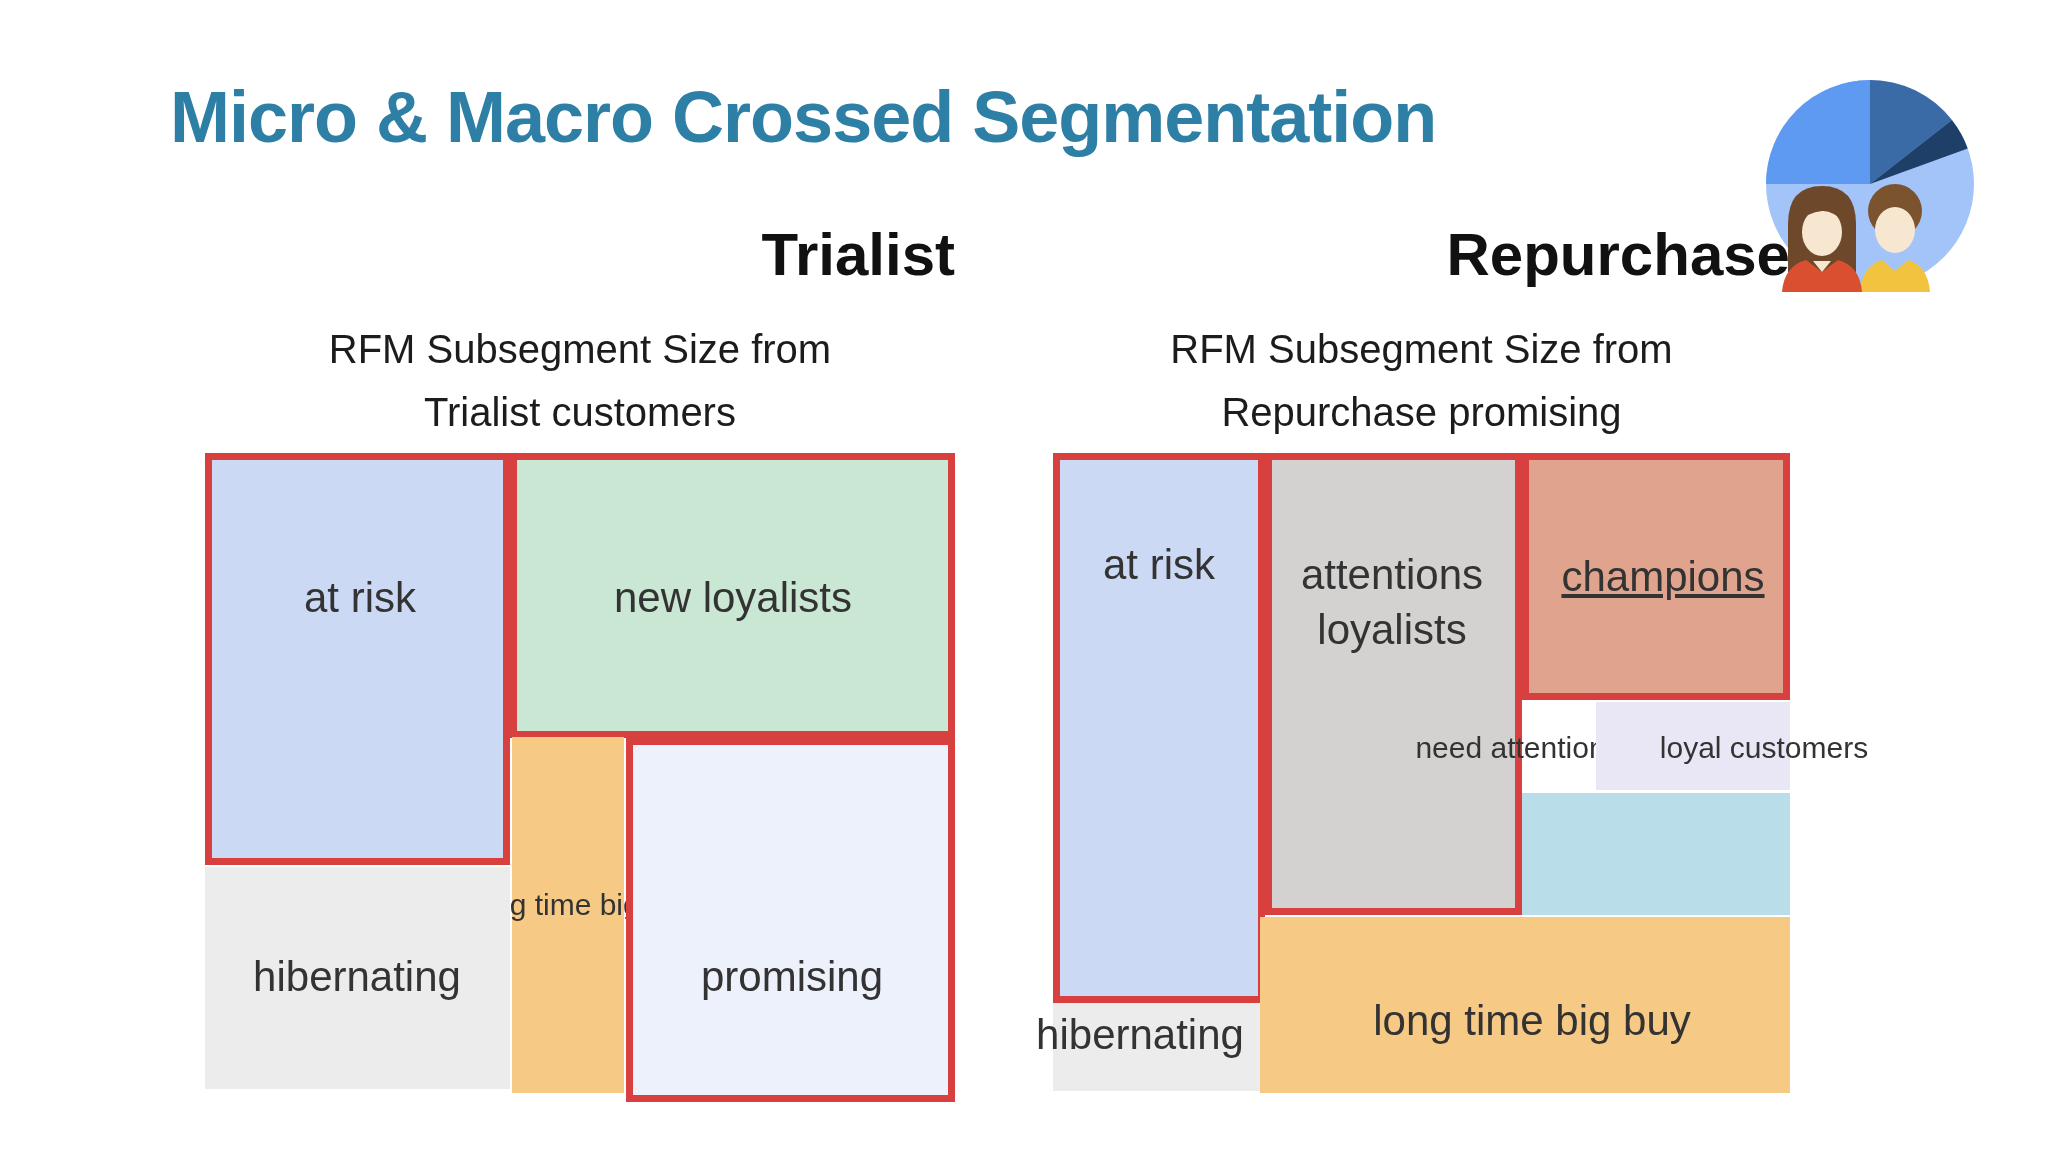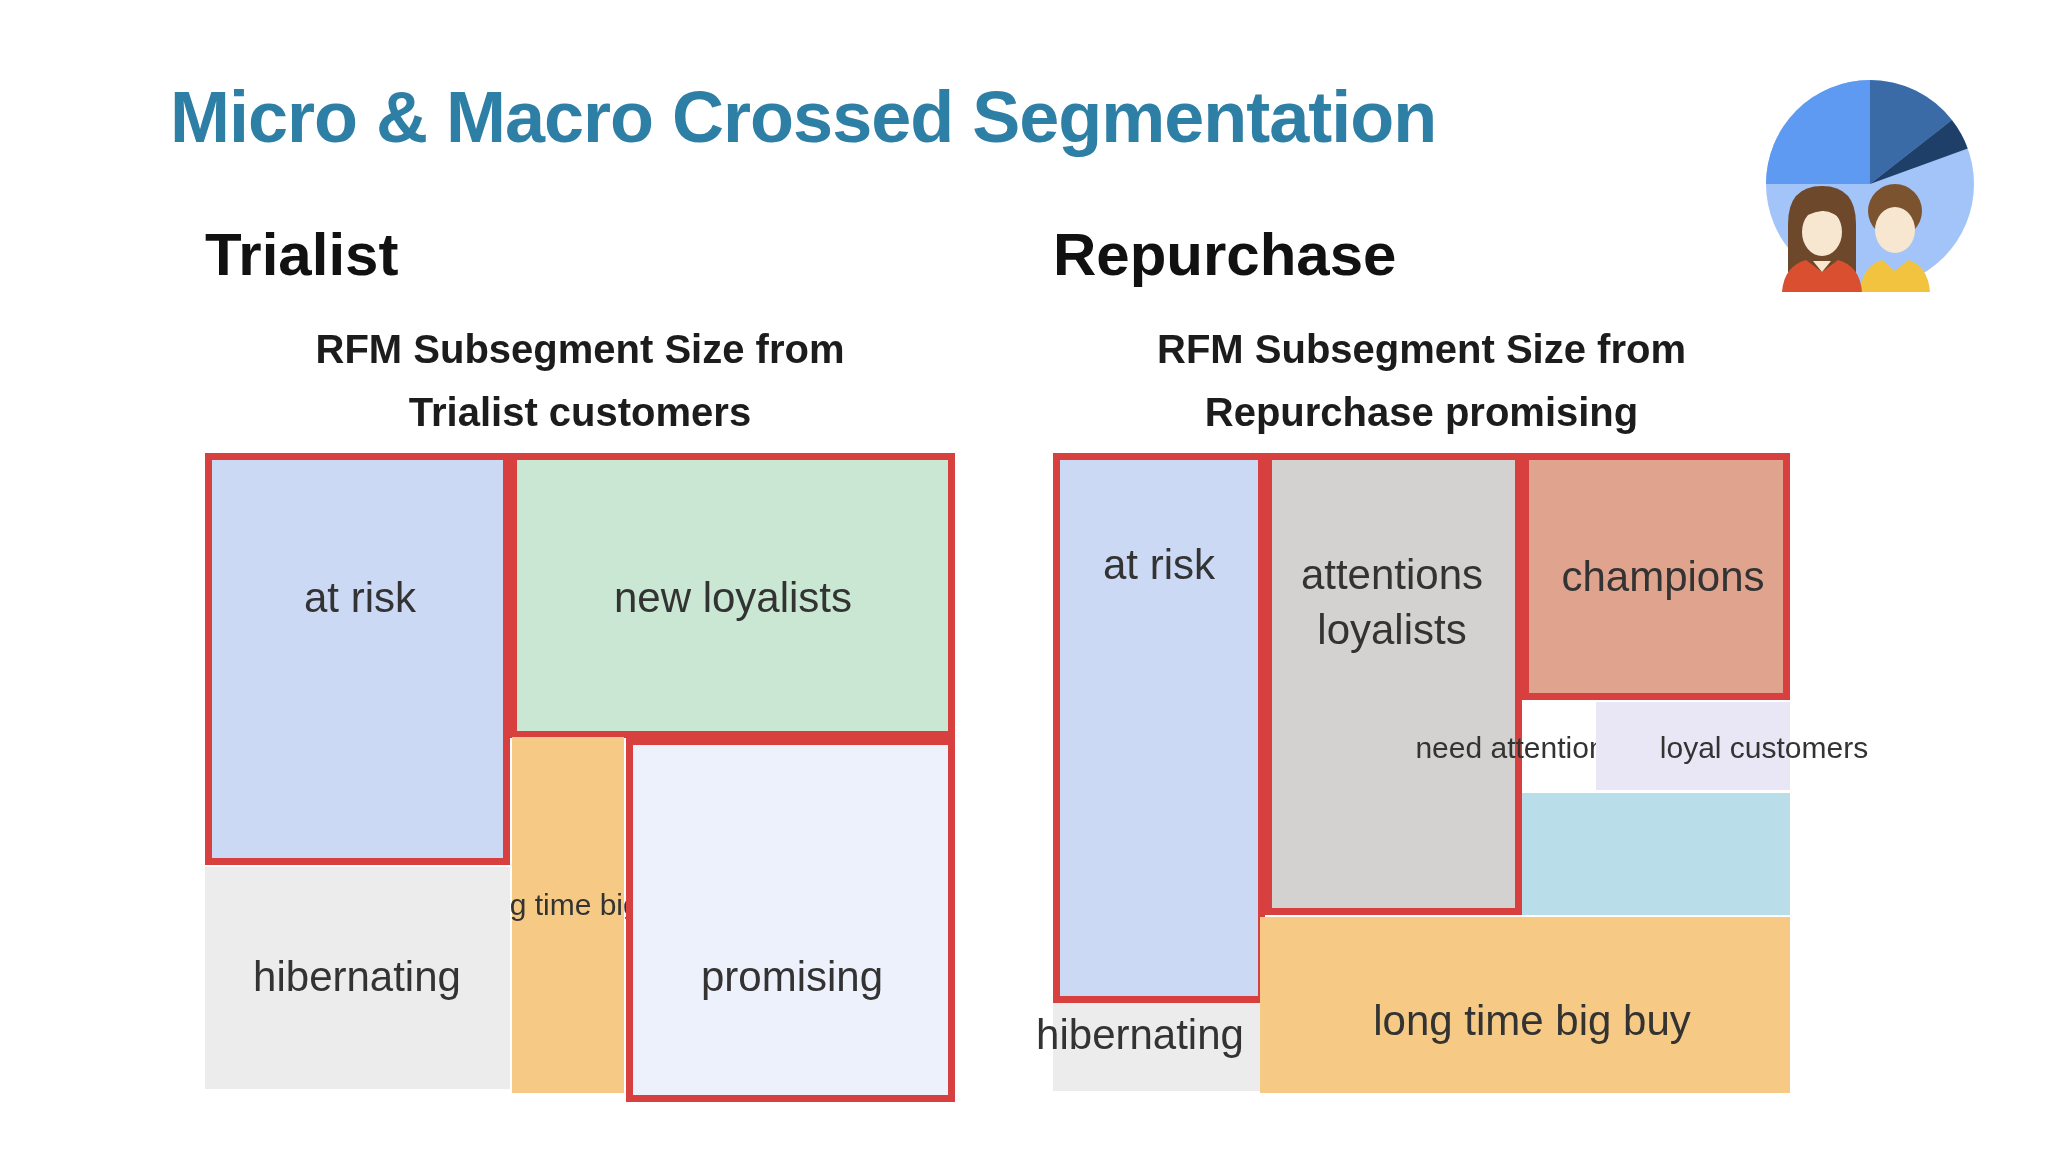--- a/index.html
+++ b/index.html
@@ -1,23 +1,23 @@
 <!DOCTYPE html>
 <html style="--title-color: #2e7fa5; --border-red: #d8403f; --heading-color: #111111; --label-color: #333333;"><head>
 <meta charset="utf-8">
 <style>
   html,body{margin:0;padding:0;background:#ffffff;}
   body{width:2048px;height:1152px;position:relative;overflow:hidden;
        font-family:"Liberation Sans",sans-serif;}
   .page-title{position:absolute;left:170px;top:76px;font-size:72px;font-weight:bold;
               letter-spacing:-1px;color:var(--title-color,#2e7fa5);white-space:nowrap;text-align:center;}
   .chart-heading{position:absolute;top:220px;font-size:60px;font-weight:bold;color:#111111;
-                 text-align:left;}
+                 text-align:right;}
   .chart-subtitle{position:absolute;top:318px;font-size:40px;line-height:63px;color:#1c1c1c;
-                  text-align:center;font-weight:bold;}
+                  text-align:center;font-weight:normal;}
   .treemap{position:absolute;}
   .seg{position:absolute;box-sizing:border-box;}
   .seg.hl{border:7px solid var(--border-red,#d8403f);}
   .seg-label{position:absolute;transform:translate(-50%,-50%);white-space:nowrap;
              color:#333333;text-align:center;}
   .seg-label.wrap{white-space:normal;line-height:1.32;}
   .corner-icon{position:absolute;left:1752px;top:74px;}
 </style>
 </head>
 <body>
@@ -67,21 +67,21 @@
 <div class="chart-subtitle" style="left:1053px;width:737px;">
   <div>RFM Subsegment Size from</div>
   <div>Repurchase promising</div>
 </div>
 <div class="treemap" style="left: 1053px; top: 453px; width: 737px; height: 660px;">
     <div class="seg hl" style="left: 0px; top: 0px; width: 212px; height: 550px; background: rgb(204, 217, 244);"></div>
     <div class="seg-label" style="left: 106px; top: 112px; font-size: 42px;">at risk</div>
     <div class="seg hl" style="left: 212px; top: 0px; width: 257px; height: 462px; background: rgb(212, 210, 208);"></div>
     <div class="seg-label wrap" style="left: 339px; top: 149px; font-size: 42px; width: 230px;">attentions loyalists</div>
     <div class="seg hl" style="left: 469px; top: 0px; width: 268px; height: 247px; background: rgb(224, 164, 142);"></div>
-    <div class="seg-label" style="left: 610px; top: 124px; font-size: 42px;">champions</div>
+    <div class="seg-label" style="left: 610px; top: 124px; font-size: 42px; text-decoration: underline;">champions</div>
     <div class="seg" style="left: 469px; top: 247px; width: 74px; height: 92px; background: rgb(255, 255, 255);"></div>
     <div class="seg-label" style="left: 465px; top: 295px; font-size: 30px;">need attentions</div>
     <div class="seg" style="left: 543px; top: 249px; width: 194px; height: 88px; background: rgb(233, 231, 246);"></div>
     <div class="seg-label" style="left: 711px; top: 295px; font-size: 30px;">loyal customers</div>
     <div class="seg" style="left: 469px; top: 340px; width: 268px; height: 122px; background: rgb(185, 221, 233);"></div>
     <div class="seg" style="left: 207px; top: 464px; width: 530px; height: 176px; background: rgb(246, 202, 133);"></div>
     <div class="seg-label" style="left: 479px; top: 568px; font-size: 42px;">long time big buy</div>
     <div class="seg" style="left: 0px; top: 550px; width: 207px; height: 88px; background: rgb(236, 236, 236);"></div>
     <div class="seg-label" style="left: 87px; top: 582px; font-size: 42px;">hibernating</div>
   </div>

